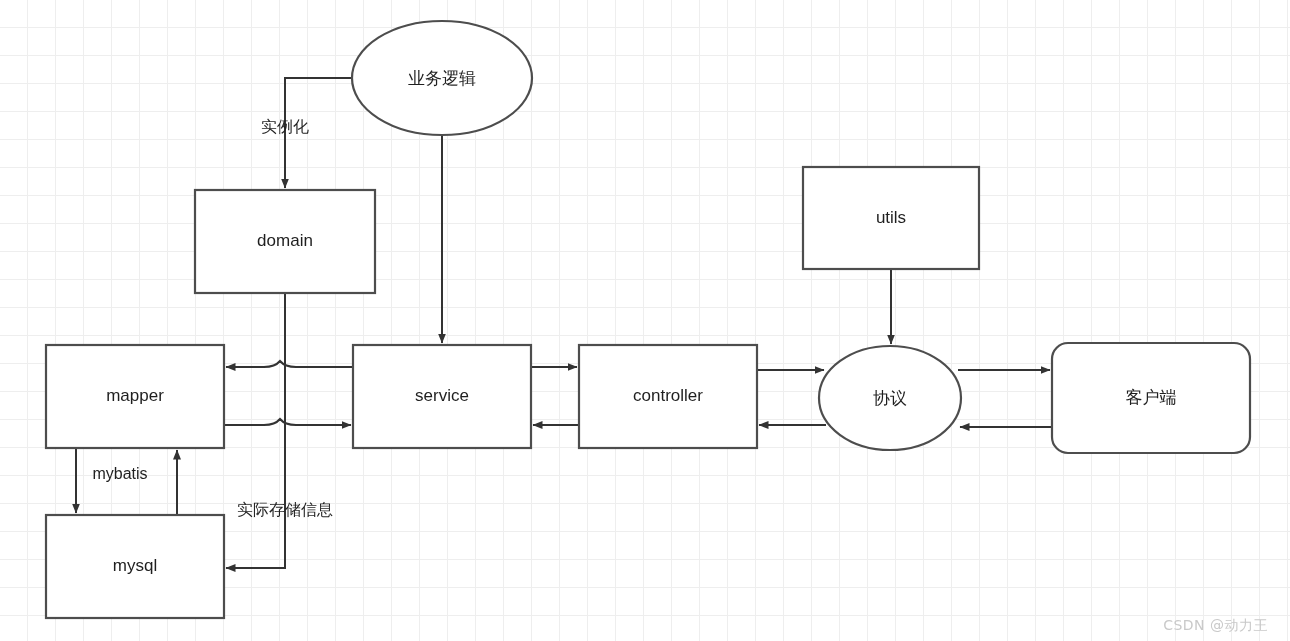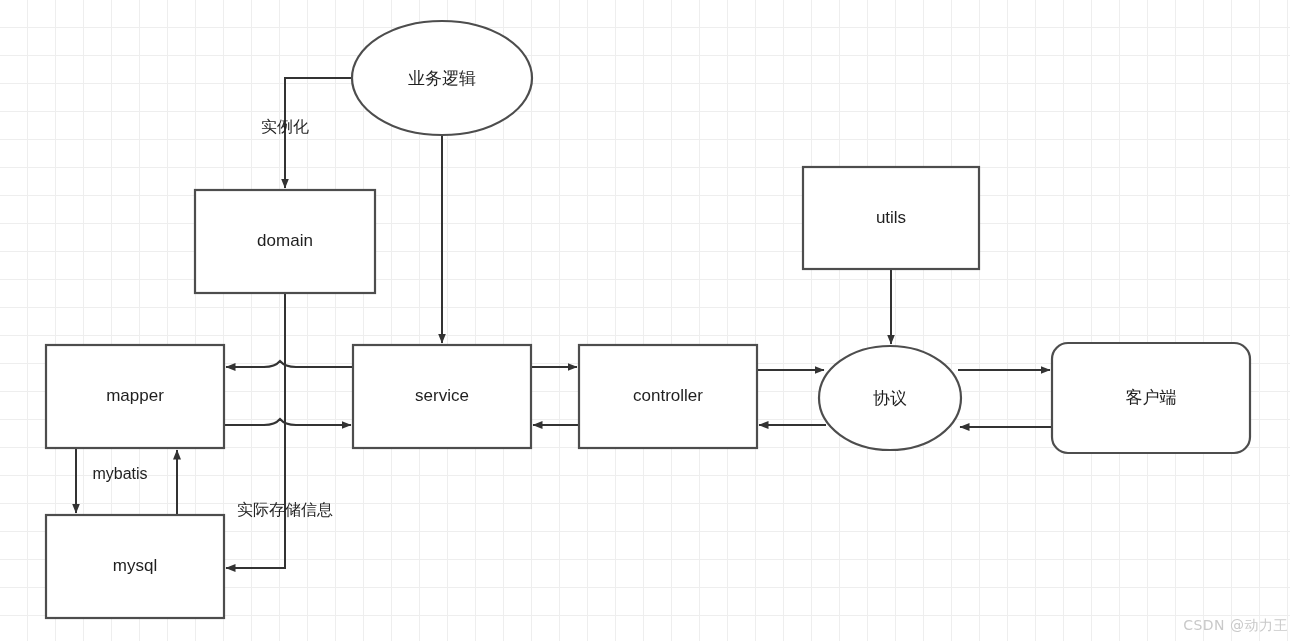--- a/index.html
+++ b/index.html
@@ -61,21 +61,21 @@
     stroke: #4d4d4d;
     stroke-width: 2.2;
   }
   .edge {
     fill: none;
     stroke: #333333;
     stroke-width: 2;
   }
   .watermark {
     position: absolute;
-    right: 2px;
+    right: 22px;
     bottom: 6px;
     font-family: "DejaVu Sans", "Liberation Sans", sans-serif;
     font-size: 14px;
     color: #c9c9c9;
     letter-spacing: 0.5px;
     user-select: none;
   }
 </style>
 </head>
 <body>

